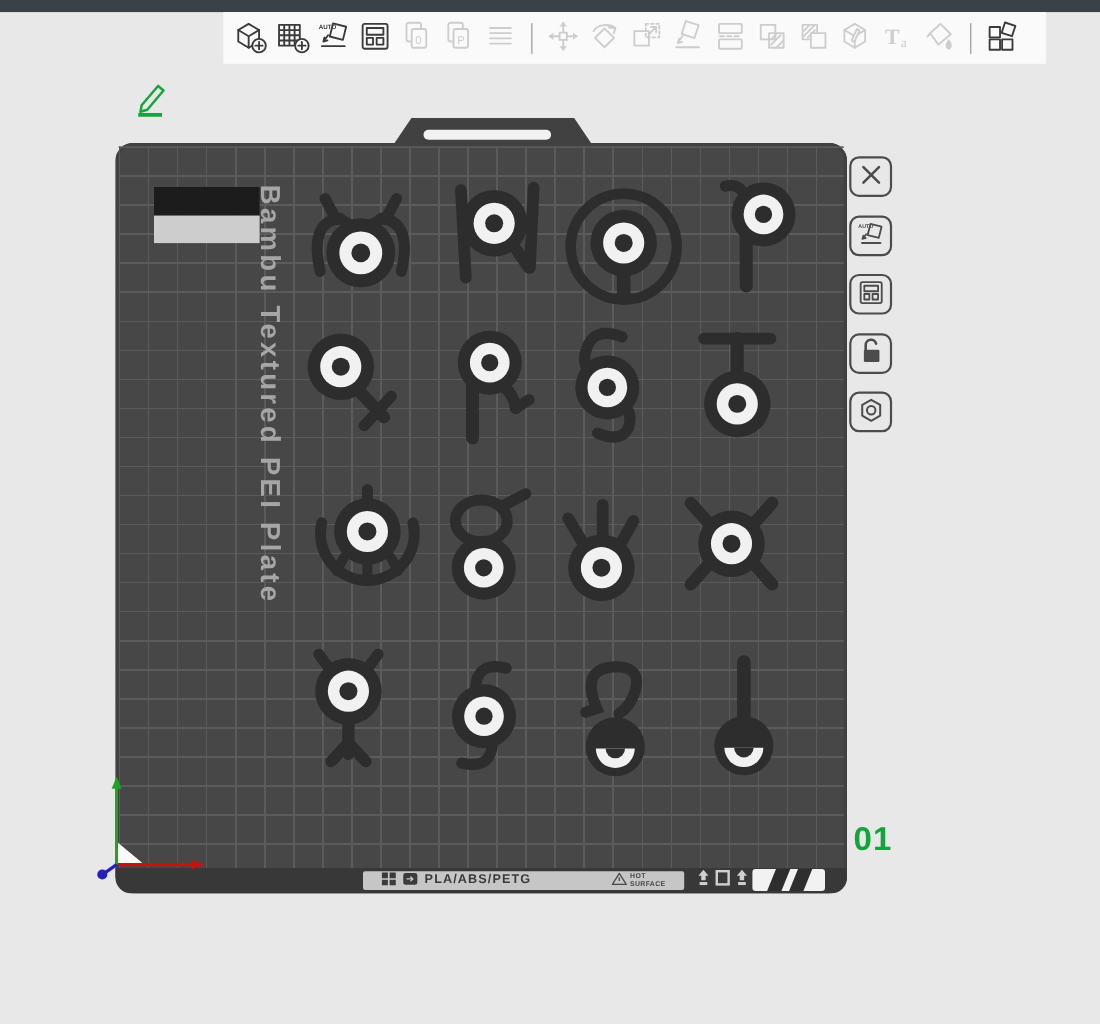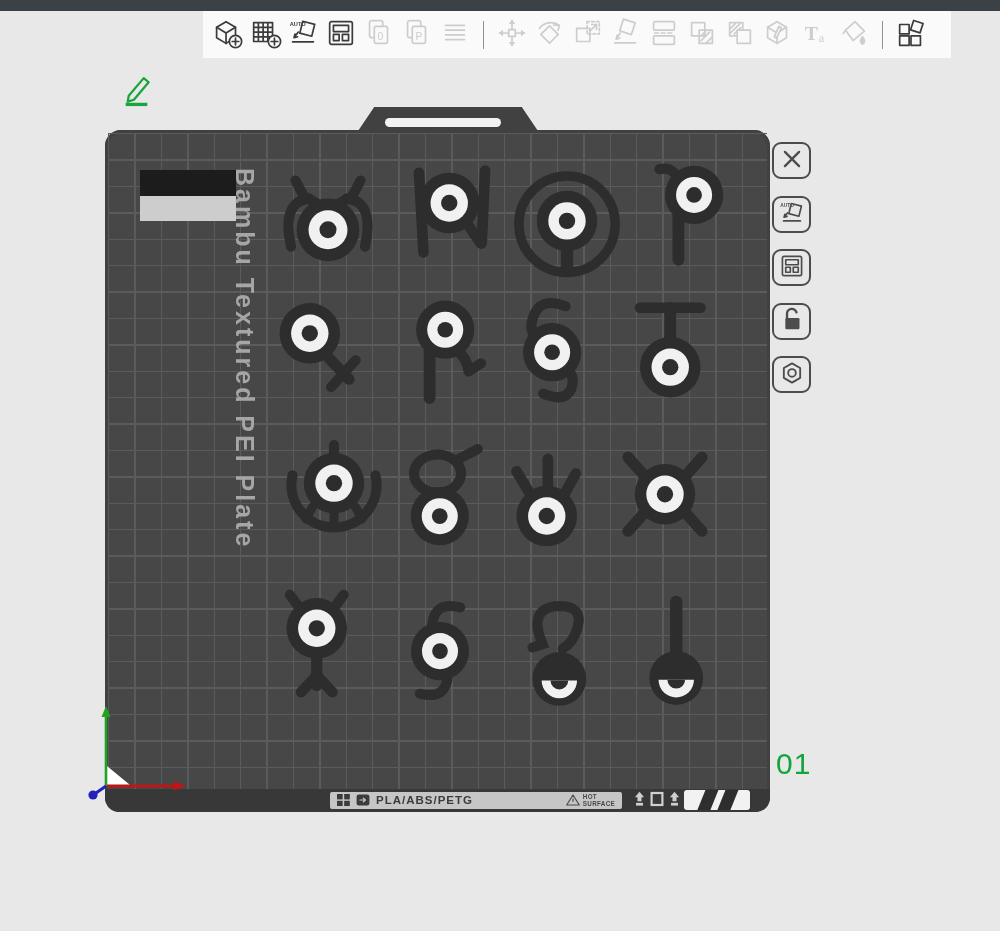--- a/index.html
+++ b/index.html
@@ -24,32 +24,32 @@
   .tab{position:absolute;left:253px;top:-23px;width:180px;height:24px;background:#414141;
        clip-path:polygon(0 100%,9% 0,91% 0,100% 100%);}
   .tabslot{position:absolute;left:27px;top:11px;width:116px;height:9px;border-radius:5px;background:#f2f2f2;}
   .darkrect{position:absolute;left:35px;top:40px;width:96px;height:26px;background:#1c1c1c;}
   .lightrect{position:absolute;left:35px;top:66px;width:96px;height:25px;background:#cdcdcd;}
   .vlabel{position:absolute;left:154px;top:38px;transform:rotate(90deg);transform-origin:0 0;
           font-size:25px;font-weight:700;color:#a6a6a6;letter-spacing:3px;white-space:nowrap;}
   .bstrip{position:absolute;left:0;right:0;bottom:0;height:23px;background:#383838;
           border-radius:0 0 14px 14px;}
   .mlabel{position:absolute;left:225px;top:3px;width:292px;height:17px;background:#c6c6c6;
-          border-radius:2px;display:flex;align-items:center;gap:6px;padding:0 7px;box-sizing:border-box;}
+          border-radius:2px;display:flex;align-items:center;gap:6px;padding:0 17px;box-sizing:border-box;}
   .mtext{font-size:11.5px;font-weight:700;color:#3b3b3b;letter-spacing:1px;line-height:1;}
   .warn{display:flex;align-items:center;gap:3px;margin-left:auto;}
   .warntext{font-size:6.3px;font-weight:700;color:#474747;line-height:1.1;letter-spacing:0.3px;}
   .arrows{position:absolute;left:529px;top:3px;height:17px;display:flex;gap:5px;align-items:center;}
   .wtag{position:absolute;left:579px;top:1px;width:66px;height:20px;background:#f2f2f2;
         border-radius:3px;overflow:hidden;}
   .stripe{position:absolute;top:-4px;width:13px;height:30px;background:#2e2e2e;transform:skewX(-22deg);}
   .sbtn{position:absolute;left:772px;width:39px;height:37px;border:2.5px solid #4c4c4c;border-radius:9px;
         background:transparent;color:#4c4c4c;display:flex;align-items:center;justify-content:center;
         padding:0;cursor:pointer;box-sizing:border-box;}
-  .pnum{position:absolute;left:776px;top:747px;font-size:30px;font-weight:400;color:#11a53b;letter-spacing:1px;}
+  .pnum{position:absolute;left:776px;top:747px;font-size:30px;font-weight:700;color:#11a53b;letter-spacing:1px;}
   .unown{position:absolute;width:112px;height:112px;}
   .gizmo{position:absolute;left:80px;top:698px;width:120px;height:112px;}
 </style>
 </head>
 <body>
 
 <div id="app">
 
   <div class="topbar"></div>
 

